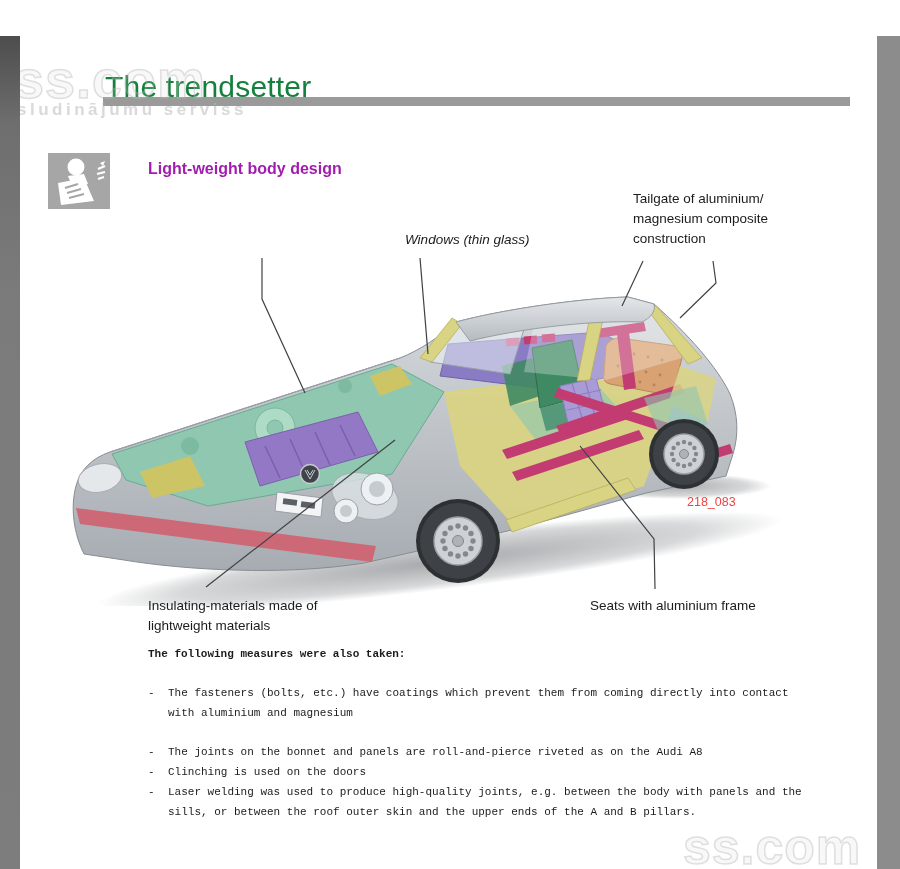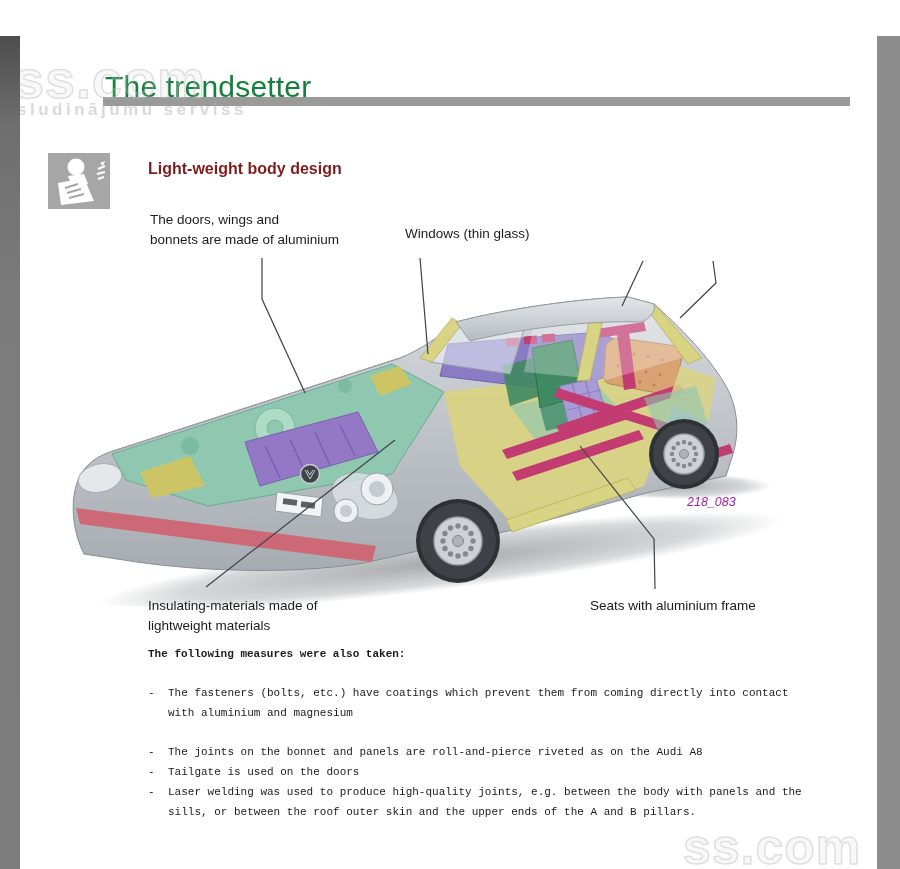--- a/index.html
+++ b/index.html
@@ -26,30 +26,30 @@
   .page-title {
     position:absolute; left:105px; top:14px; z-index:2;
     font-size:30px; font-weight:normal; color:#15803d; letter-spacing:0.2px;
   }
   .title-bar { position:absolute; left:103px; top:61px; width:747px; height:9px; background:#9a9a9a; z-index:2; }
 
   .note-icon-box { position:absolute; left:48px; top:117px; width:62px; height:56px; background:#a6a6a6; z-index:2; }
 
   .section-heading {
     position:absolute; left:148px; top:111px; z-index:2;
-    font-size:16px; font-weight:bold; color:#7f1d1d;
+    font-size:16px; font-weight:bold; color:#a21caf;
   }
 
   .fig-label { position:absolute; z-index:2; font-size:13.5px; line-height:20px; color:#1b1b1b; }
   .lbl-doors      { left:150px; top:174px; }
-  .lbl-windows    { left:405px; top:188px; }
+  .lbl-windows    { left:405px; top:194px;font-style:italic; }
   .lbl-tailgate   { left:633px; top:153px; }
   .lbl-insulating { left:148px; top:560px; }
   .lbl-seats      { left:590px; top:560px; }
-  .fig-number { position:absolute; left:687px; top:459px; z-index:2; font-size:12.5px; font-style:italic; color:#a21caf; }
+  .fig-number { position:absolute; left:687px; top:459px; z-index:2; font-size:12.5px; color:#ef4444; }
 
   .car-svg { position:absolute; left:40px; top:210px; width:760px; height:360px; z-index:1; }
 
   .bodytext { position:absolute; left:148px; top:608px; width:707px; z-index:2; font-size:11px; line-height:20px;font-family:Liberation Mono, monospace; }
   .measures-heading { font-weight:bold; margin:0 0 19px 0; }
   .intro { margin:0 0 18px 0; }
   .bullet { display:flex; margin:0; }
   .bullet .dash { width:20px; flex:none; }
   .bullet .btxt { width:650px; }
   .bullet-gap { margin-bottom:19px; }
@@ -76,25 +76,26 @@
       <polygon points="20,23 36,21 40,31 24,33" fill="#ffffff"></polygon>
       <polygon points="10,30 36,25 46,48 13,52" fill="#ffffff"></polygon>
       <path d="M17 35 L30 31 M19 40 L33 36 M21 45 L36 41" stroke="#a6a6a6" stroke-width="2" fill="none"></path>
       <path d="M50 16 L57 13 M49 21 L57 19 M50 26 L56 24" stroke="#ffffff" stroke-width="2.2" fill="none"></path>
       <polygon points="52,10 57,8 55,13" fill="#ffffff"></polygon>
     </svg>
   </div>
 
   <h2 class="section-heading">Light-weight body design</h2>
 
-  <div class="fig-label lbl-doors">
-    <div>The doors, wings and</div>
-    <div>bonnets are made of aluminium</div>
-  </div>
   <div class="fig-label lbl-windows">Windows (thin glass)</div>
+  <div class="fig-label lbl-tailgate">
+    <div>Tailgate of aluminium/</div>
+    <div>magnesium composite</div>
+    <div>construction</div>
+  </div>
   <div class="fig-label lbl-insulating">
     <div>Insulating-materials made of</div>
     <div>lightweight materials</div>
   </div>
   <div class="fig-label lbl-seats">Seats with aluminium frame</div>
   <div class="fig-number">218_083</div>
 
   <svg class="car-svg" viewBox="0 0 760 360">
     <defs>
       <linearGradient id="bodyGrad" x1="0" y1="0" x2="0" y2="1">
@@ -274,21 +275,21 @@
     <div class="bullet bullet-gap">
       <span class="dash">-</span>
       <span class="btxt">The fasteners (bolts, etc.) have coatings which prevent them from coming directly into contact with aluminium and magnesium</span>
     </div>
     <div class="bullet">
       <span class="dash">-</span>
       <span class="btxt">The joints on the bonnet and panels are roll-and-pierce riveted as on the Audi A8</span>
     </div>
     <div class="bullet">
       <span class="dash">-</span>
-      <span class="btxt">Tailgate is used on the doors</span>
+      <span class="btxt">Clinching is used on the doors</span>
     </div>
     <div class="bullet">
       <span class="dash">-</span>
       <span class="btxt">Laser welding was used to produce high-quality joints, e.g. between the body with panels and the sills, or between the roof outer skin and the upper ends of the A and B pillars.</span>
     </div>
   </div>
 
 </div>
 
 </body></html>

